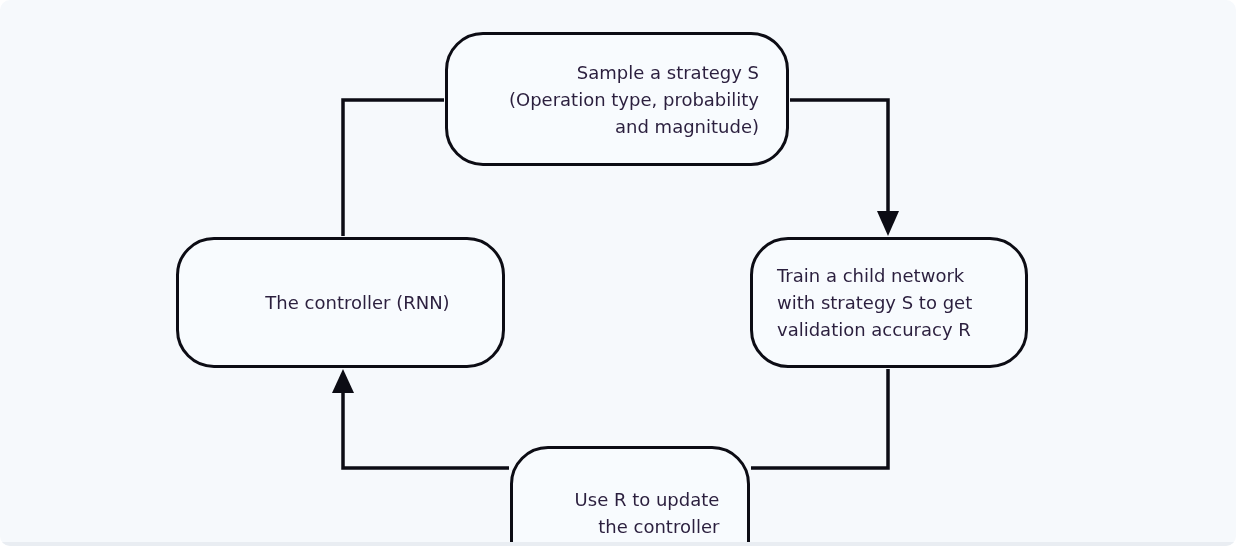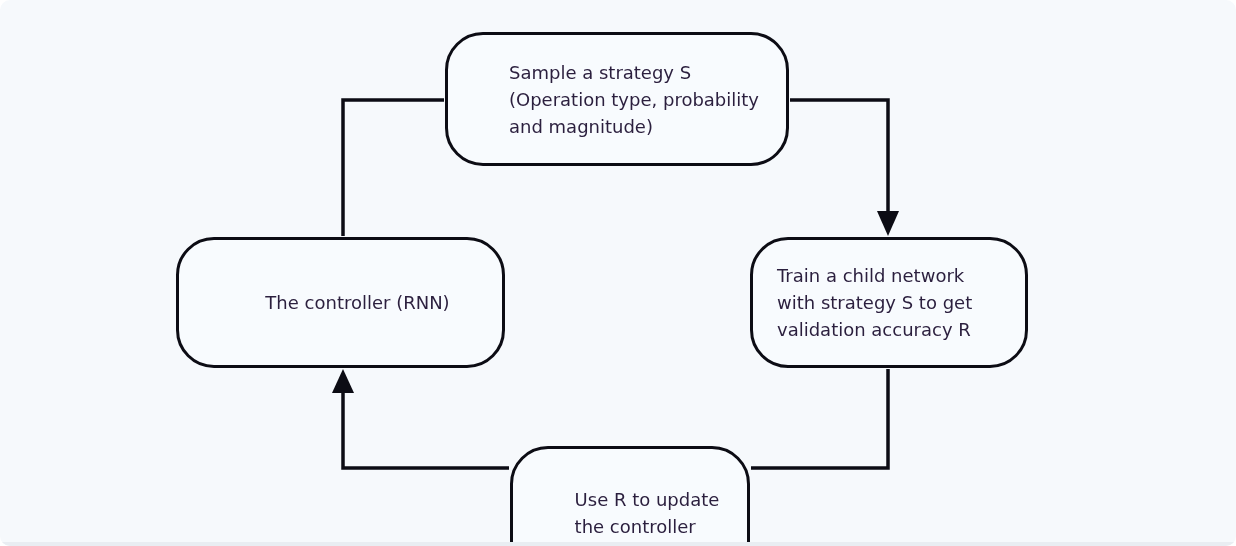--- a/index.html
+++ b/index.html
@@ -27,21 +27,21 @@
     box-sizing: border-box;
     border: 3.5px solid var(--line);
     border-radius: 38px;
     background: var(--node-fill);
     color: var(--text);
     font-size: 18px;
     line-height: 27px;
     display: flex;
     align-items: center;
     justify-content: center;
-    text-align: left;
+    text-align: right;
     white-space: pre-line;
     padding-left: 34px;
   }
   .node-sample     { left: 445px; top: 32px;  width: 344px; height: 134px; }
   .node-train      { left: 750px; top: 237px; width: 278px; height: 131px;
                      justify-content: flex-start; text-align: left; padding-left: 24px; }
   .node-controller { left: 176px; top: 237px; width: 329px; height: 131px; }
   .node-update     { left: 510px; top: 402px; width: 240px; height: 133px; margin-top: 44px; }
   .connectors {
     position: absolute;

